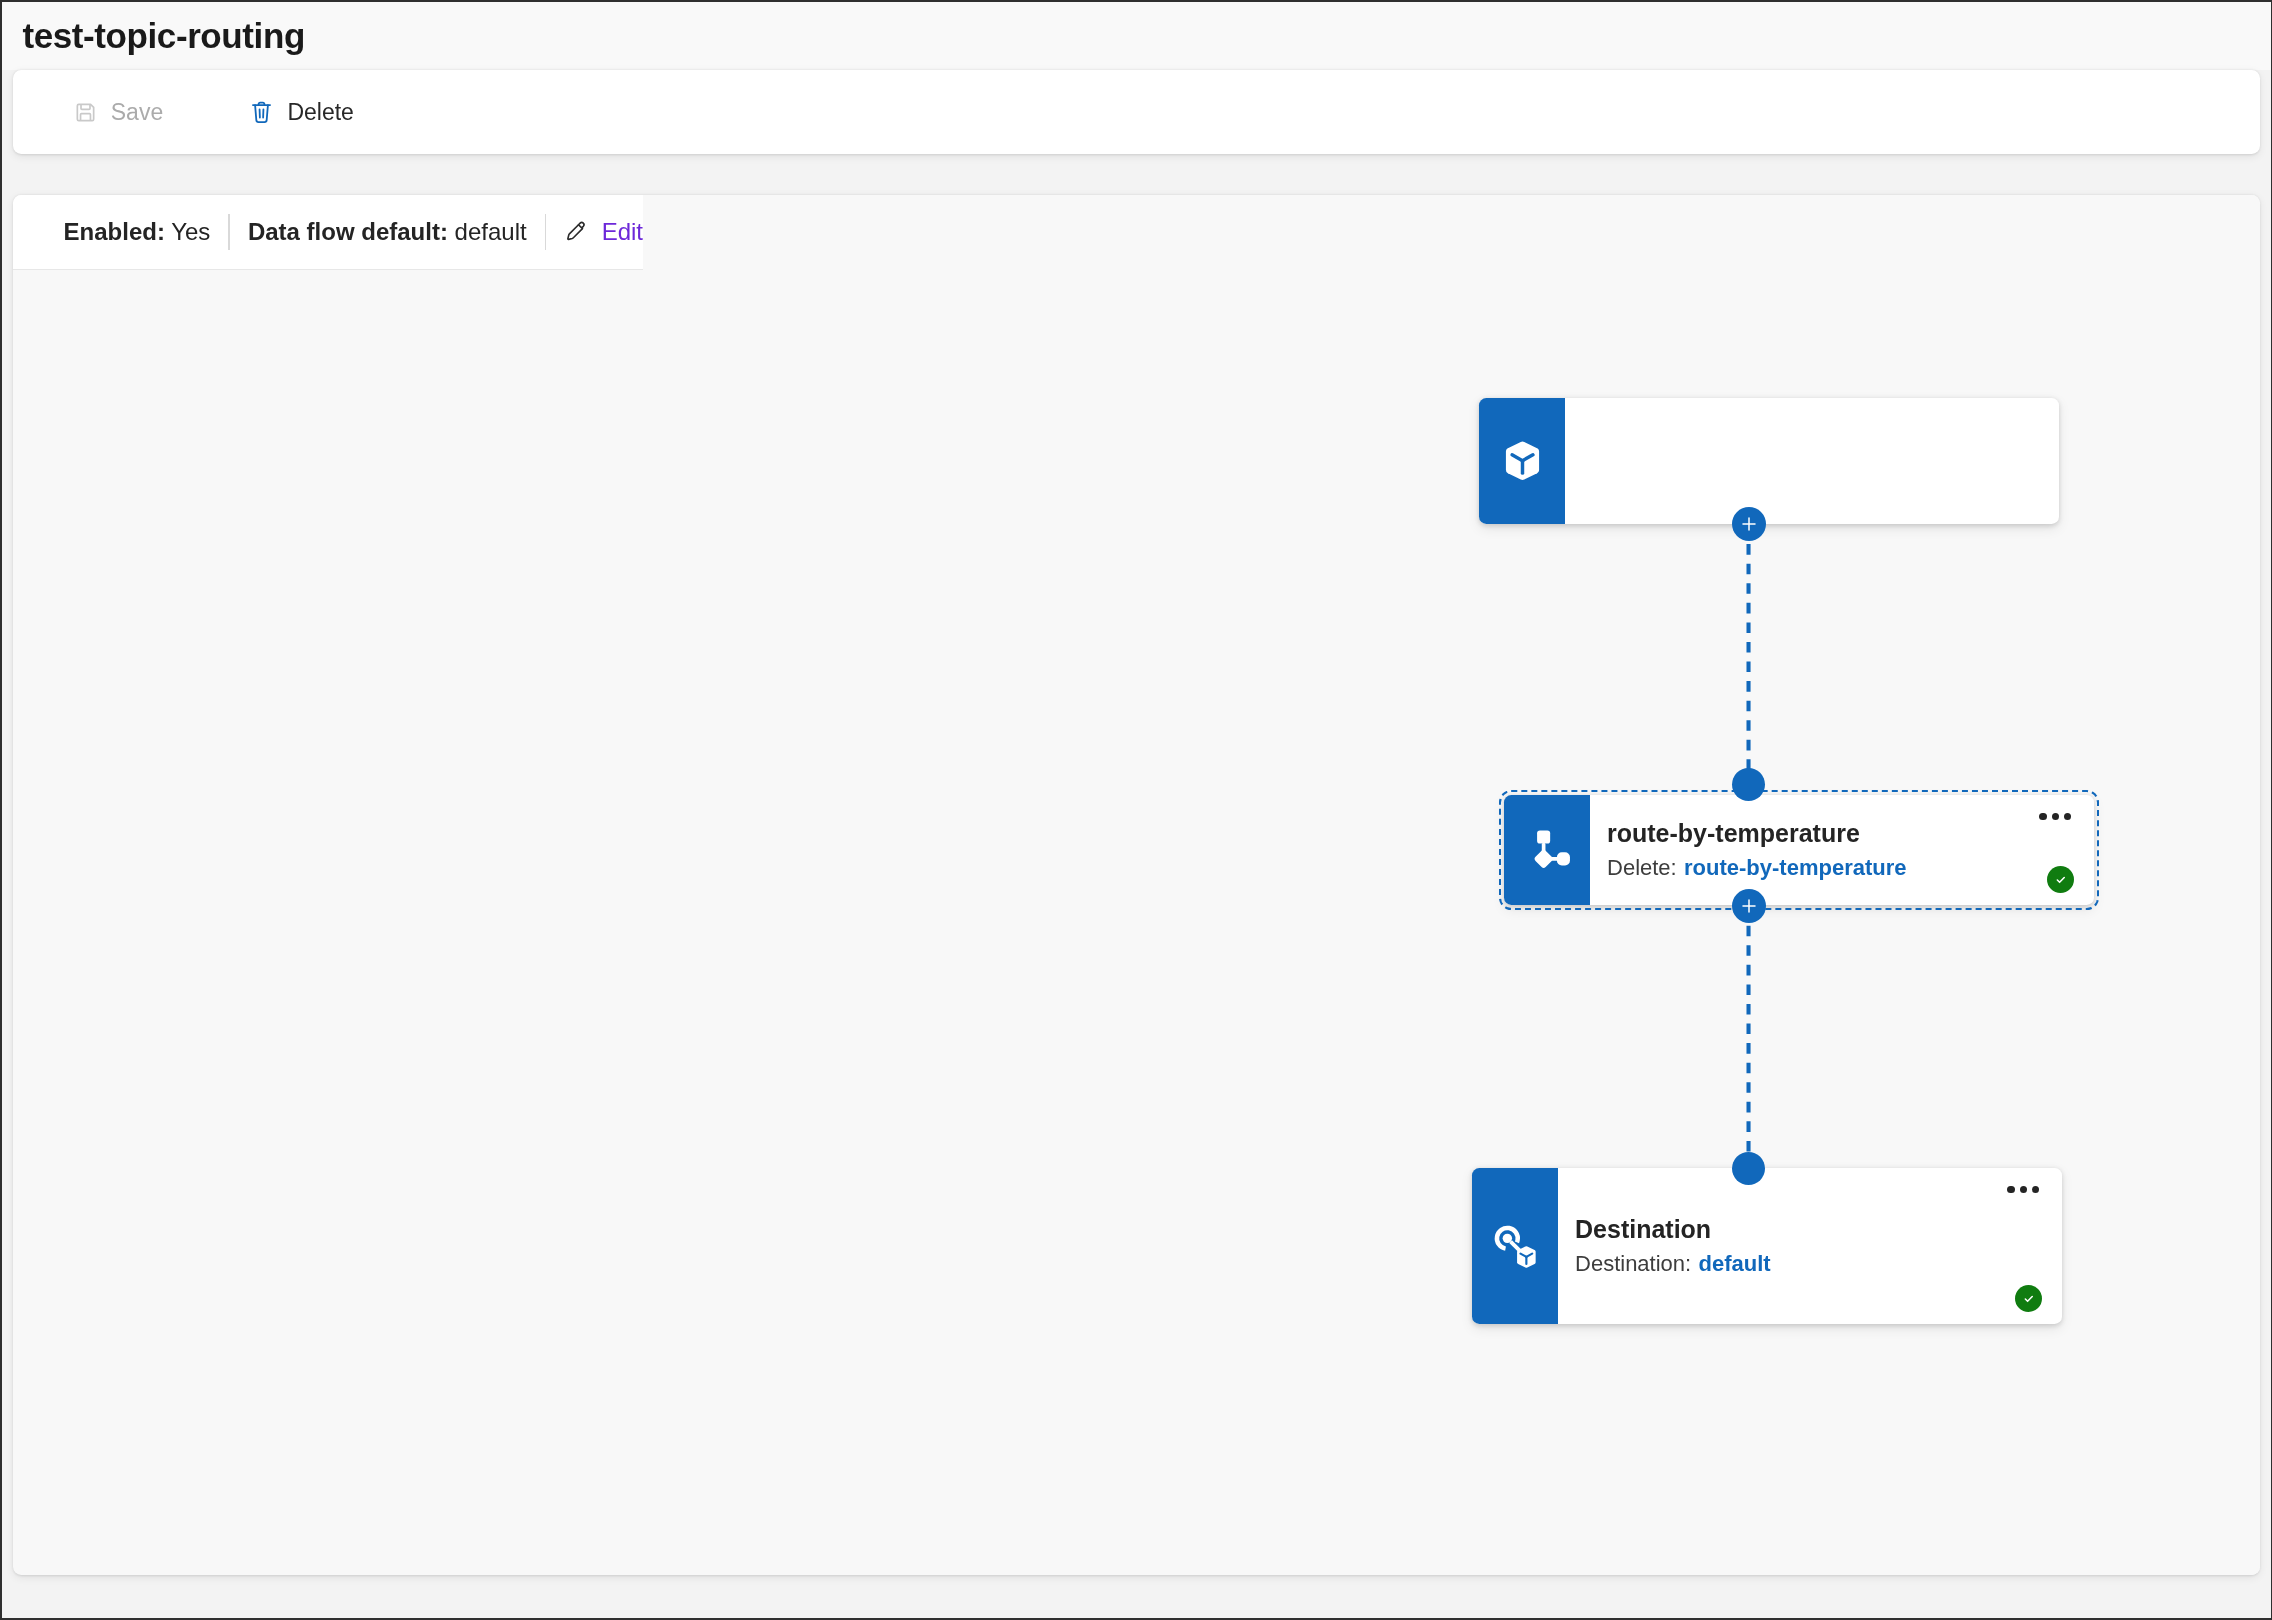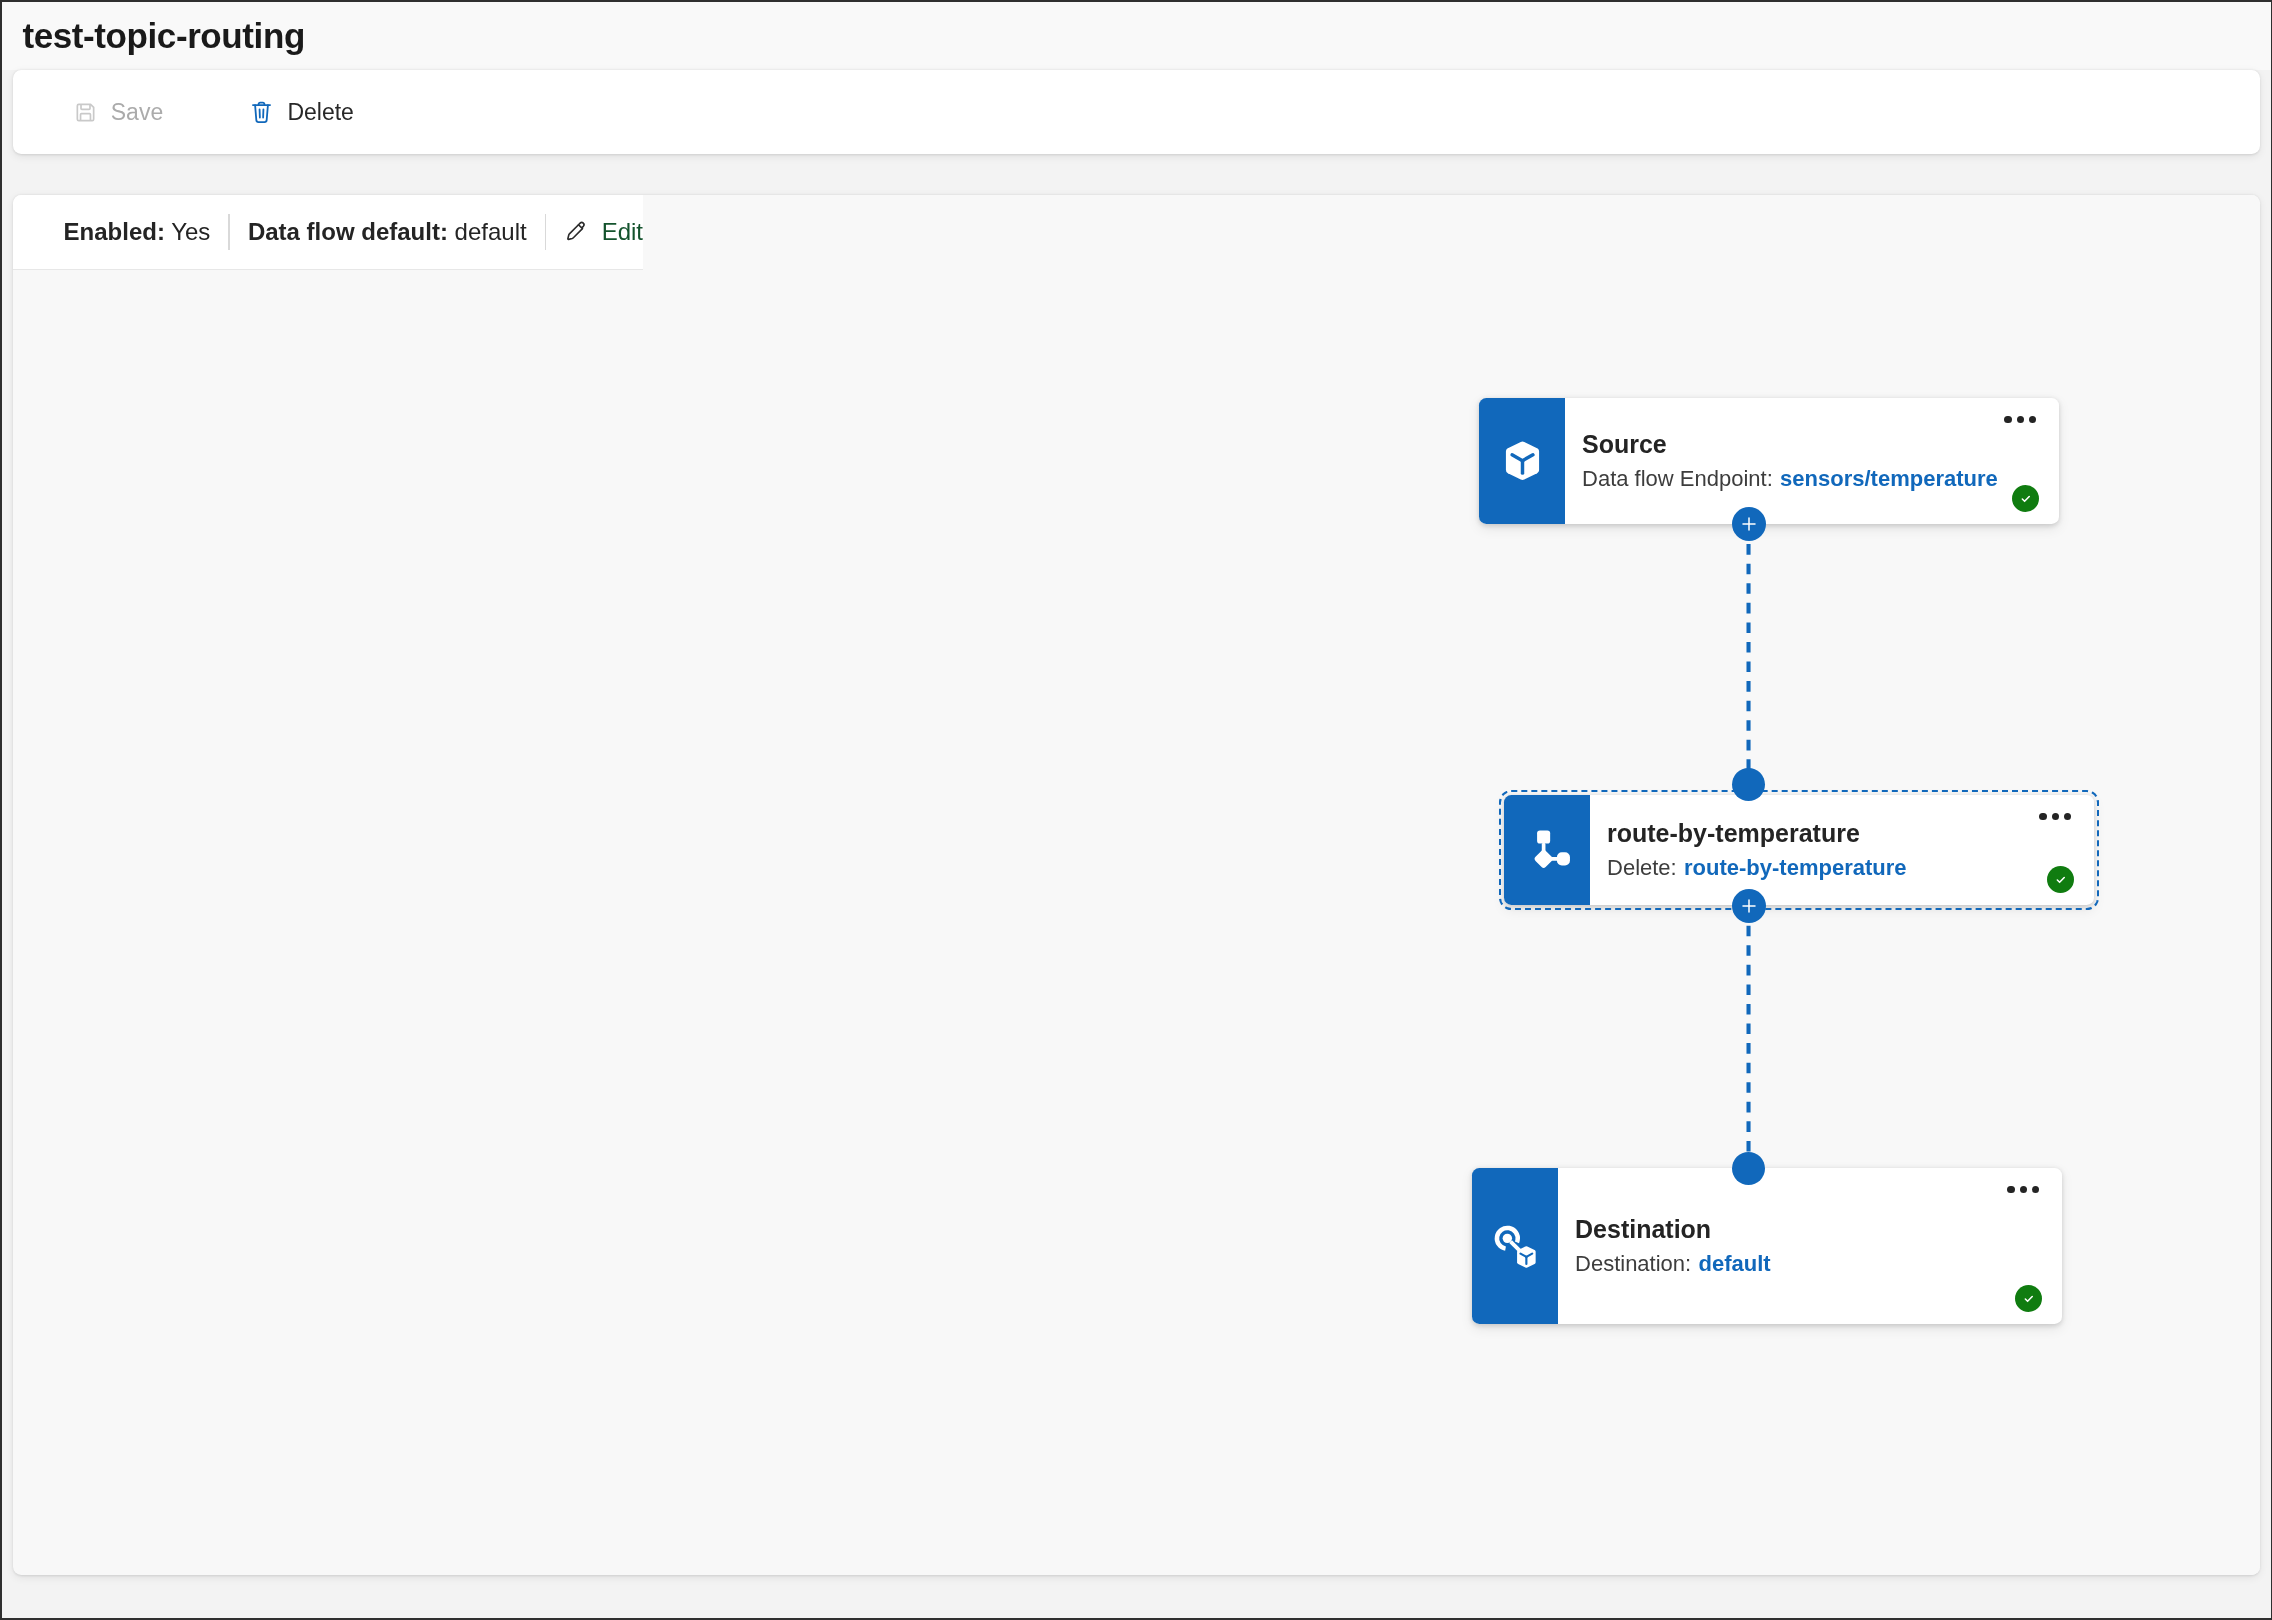--- a/index.html
+++ b/index.html
@@ -33,21 +33,21 @@
     box-shadow:0 0.8px 2.4px rgba(0,0,0,.10), 0 2.4px 8.2px rgba(0,0,0,.07);
     overflow:hidden; display:flex; flex-direction:row;
   }
   .info-bar {
     height:75px; background:#ffffff; border-bottom:0.8px solid #e7e7e7;
     display:flex; align-items:center; padding-left:51px; font-size:24px; flex:none;
   }
   .info-item b { font-weight:700; }
   .info-sep { width:1.6px; height:36px; background:#d9d9d9; margin:0 18px; }
   .edit-btn { display:flex; align-items:center; gap:11.4px; background:none; border:none;
-    font-family:inherit; font-size:24px; color:#14532d; cursor:pointer; }
+    font-family:inherit; font-size:24px; color:#6d28d9; cursor:pointer; }
   .edit-btn svg { width:26px; height:26px; }
 
   
   .canvas { position:relative; flex:1; background:#f8f8f8; }
   .connectors { position:absolute; left:0; top:0; pointer-events:none; }
 
   .node {
     position:absolute; background:#ffffff; border-radius:7.3px; display:flex;
     box-shadow:0 1.6px 4.9px rgba(0,0,0,.14), 0 4.9px 13px rgba(0,0,0,.08);
     cursor:pointer;
@@ -154,36 +154,20 @@
       <div class="node-icon">
         <svg viewBox="0 0 24 24">
           <path fill="#ffffff" d="M11.15 2.45a2 2 0 0 1 1.7 0l6.3 3.1c.6.3.97.9.97 1.56v9.1c0 .66-.37 1.26-.97 1.56l-6.3 3.1a2 2 0 0 1-1.7 0l-6.3-3.1a1.74 1.74 0 0 1-.97-1.56v-9.1c0-.66.37-1.26.97-1.56z"></path>
           <g stroke="#1168bb" stroke-width="1.7" stroke-linecap="round" fill="none">
             <path d="M12 11.6v6.1"></path>
               <path d="M12 11.6L6.9 8.7"></path>
               <path d="M12 11.6l5.1-2.9"></path>
           </g>
         </svg>
       </div>
-      <div class="node-body">
-        <div class="node-title">Source</div>
-        <div class="node-sub">
-          <span>Data flow Endpoint:</span><a class="link">sensors/temperature</a>
-        </div>
-        <button class="more-btn">
-            <i></i>
-            <i></i>
-            <i></i>
-          </button>
-        <span class="status-badge">
-          <svg viewBox="0 0 20 20" fill="none" stroke="#ffffff" stroke-width="2" stroke-linecap="round" stroke-linejoin="round">
-            <path d="M5.6 10.4l2.9 2.9 6-6.2"></path>
-          </svg>
-        </span>
-      </div>
     </div>
 
     <button class="port-add" style="left:1089px; top:312px;">
       <svg viewBox="0 0 24 24" stroke="#ffffff" stroke-width="2" stroke-linecap="round">
           <path d="M12 4v16M4 12h16"></path>
         </svg>
     </button>
 
     <span class="port-dot" style="left:1089px; top:573px;"></span>
 

